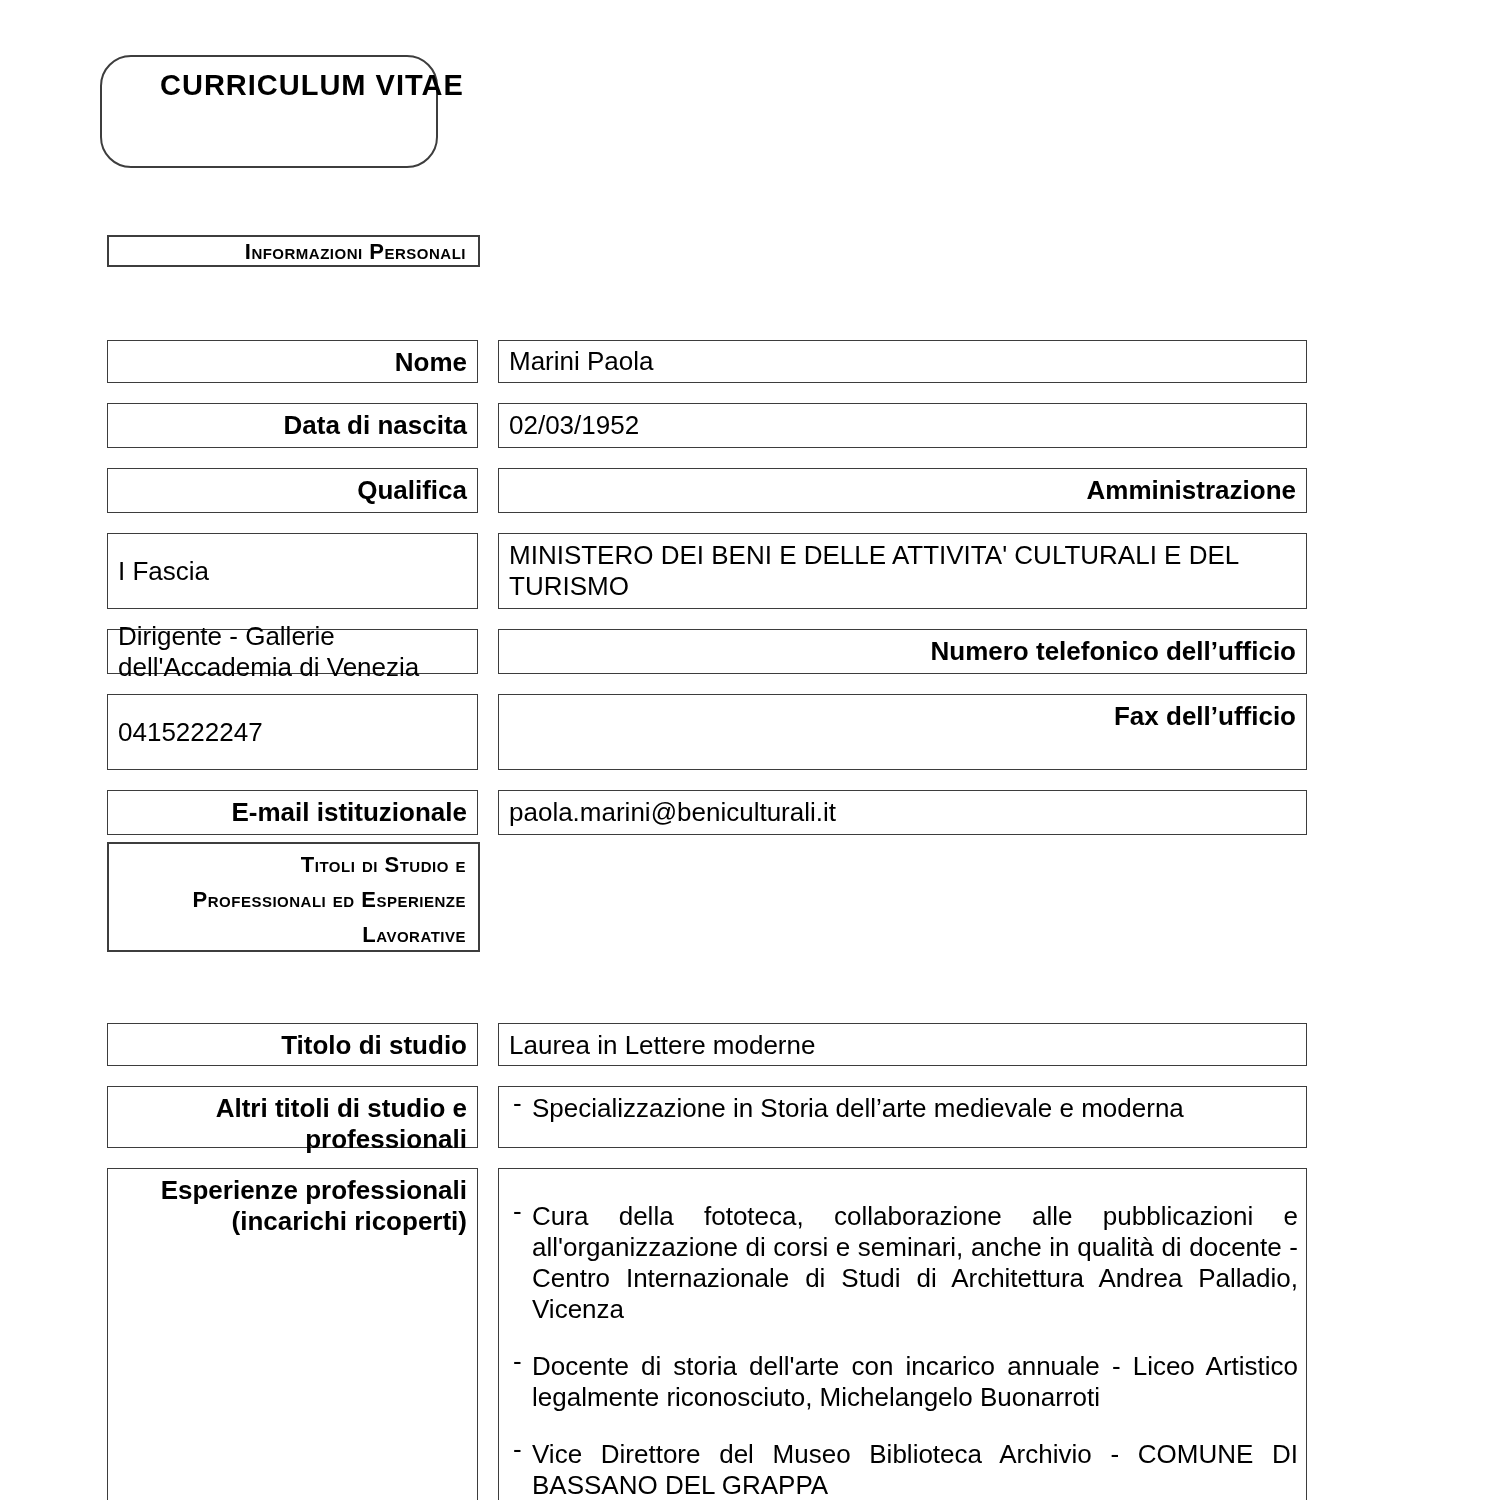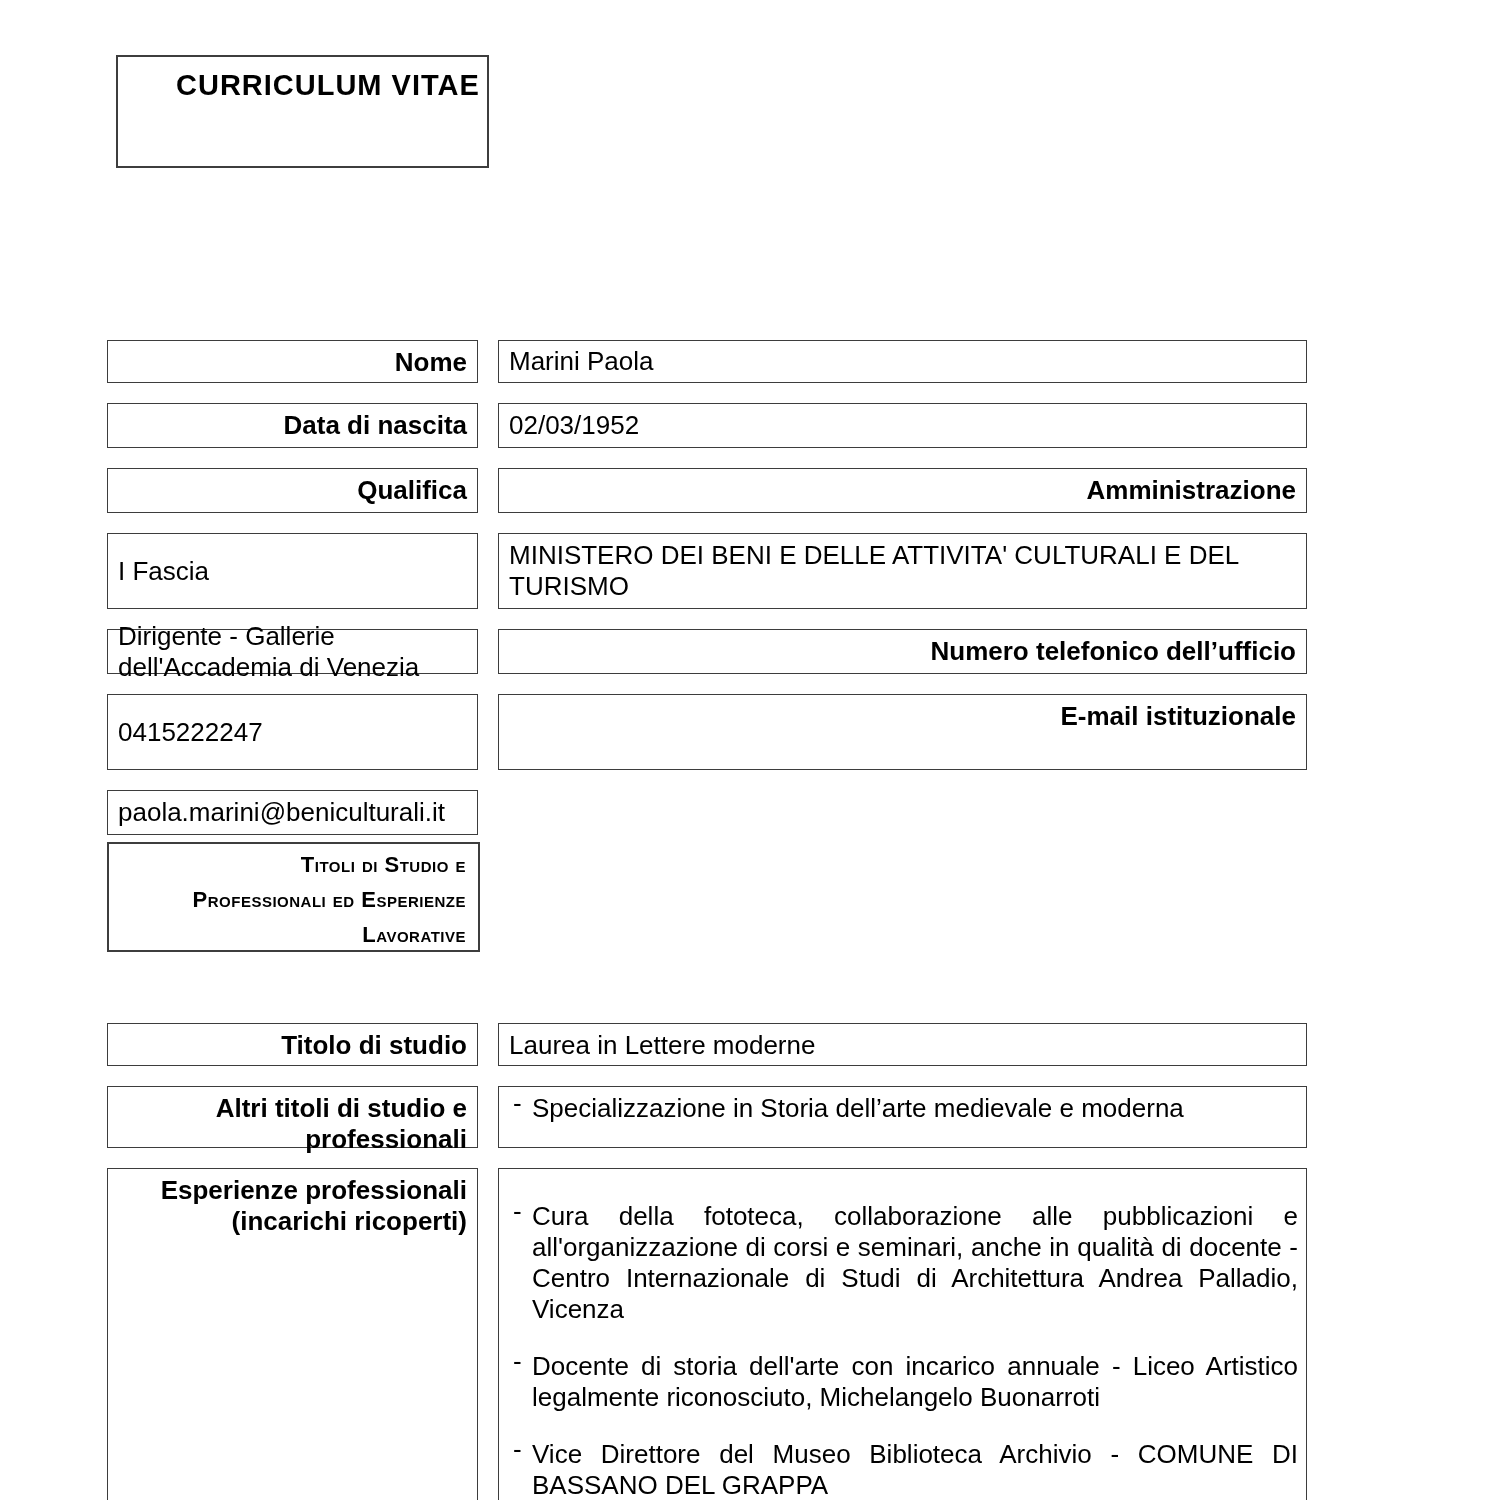--- a/index.html
+++ b/index.html
@@ -7,21 +7,21 @@
     width: 1500px; height: 1500px;
     background: #ffffff;
     overflow: hidden;
     font-family: "Liberation Sans", sans-serif;
     color: #000000;
   }
   .page { position: relative; width: 1500px; height: 1500px; overflow: hidden; }
 
   .box { position: absolute; border: 2px solid #3d3d3d; box-sizing: border-box; background: #fff; }
 
-  .title-box { left: 116px; top: 55px; width: 373px; height: 113px; }
+  .title-box { left: 100px; top: 55px; width: 338px; height: 113px; border-radius: 31px; }
   .title-text {
     padding: 12px 0 0 58px;
     font-size: 29px; font-weight: 700; letter-spacing: 1px;
     white-space: nowrap;
   }
 
   .section-box { text-align: right; font-weight: 700; font-variant: small-caps; letter-spacing: 0.5px; }
   .sb-personal { left: 107px; top: 235px; width: 373px; height: 32px;
                  font-size: 22px; line-height: 29px; padding-right: 12px; white-space: nowrap; }
   .sb-titoli   { left: 107px; top: 842px; width: 373px; height: 110px;
@@ -68,39 +68,41 @@
 </style>
 </head>
 <body>
 
 <div class="page">
 
   <div class="box title-box">
     <div class="title-text">CURRICULUM VITAE</div>
   </div>
 
+  <div class="box section-box sb-personal">Informazioni Personali</div>
 
   <div class="grid grid1">
     <div class="cell lbl">Nome</div>
     <div class="cell val">Marini Paola</div>
 
     <div class="cell lbl">Data di nascita</div>
     <div class="cell val">02/03/1952</div>
 
     <div class="cell lbl">Qualifica</div>
     <div class="cell lbl">Amministrazione</div>
 
     <div class="cell val">I Fascia</div>
     <div class="cell val">MINISTERO DEI BENI E DELLE ATTIVITA' CULTURALI E DEL TURISMO</div>
 
     <div class="cell val">Dirigente - Gallerie dell'Accademia di Venezia</div>
 
     <div class="cell lbl">Numero telefonico dell’ufficio</div>
     <div class="cell val">0415222247</div>
 
+    <div class="cell lbl">Fax dell’ufficio</div>
 
     <div class="cell lbl">E-mail istituzionale</div>
     <div class="cell val">paola.marini@beniculturali.it</div>
   </div>
 
   <div class="box section-box sb-titoli">Titoli di Studio e Professionali ed Esperienze Lavorative</div>
 
   <div class="grid grid2">
     <div class="cell lbl">Titolo di studio</div>
     <div class="cell val">Laurea in Lettere moderne</div>

